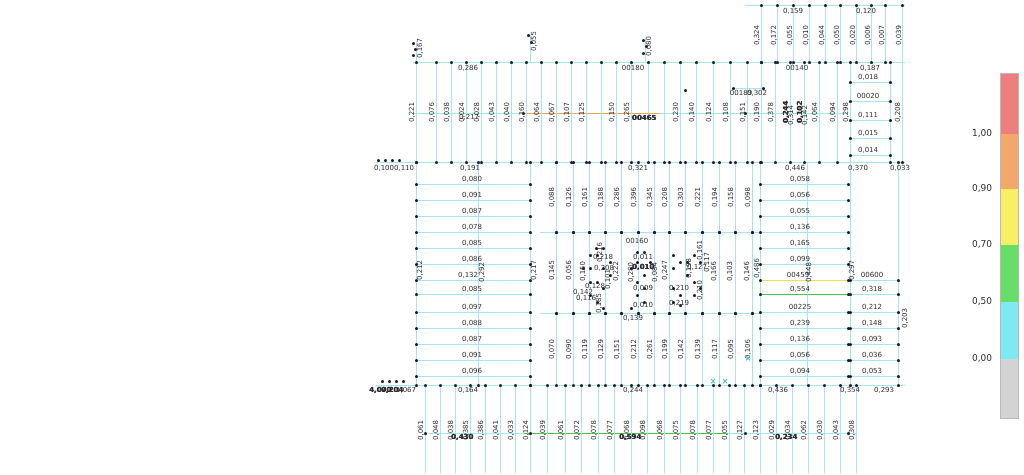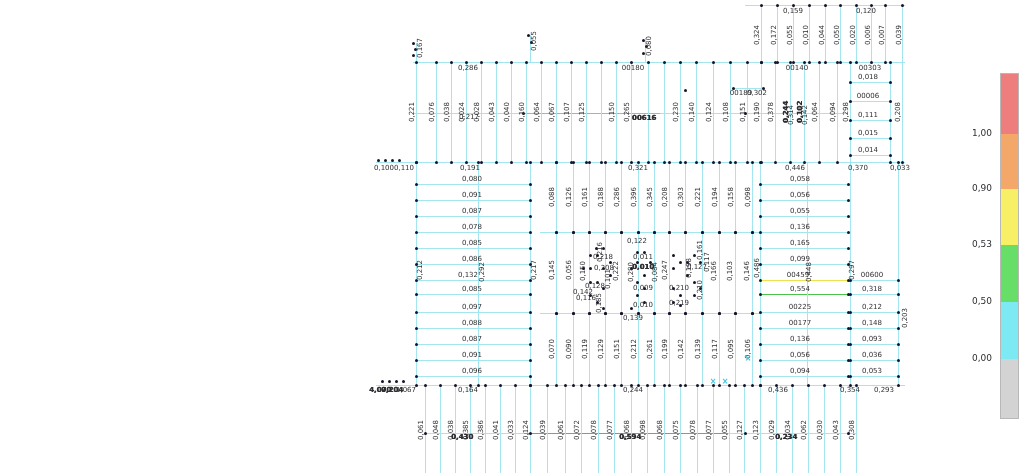--- a/index.html
+++ b/index.html
@@ -464,21 +464,21 @@
       <div class="vline" style="left: 840px; top: 385px; height: 88px; background: rgb(163, 230, 239);"></div>
       <div class="dot" style="left: 838.5px; top: 383.5px; background: rgb(21, 21, 42);"></div>
       <div class="vline" style="left: 856px; top: 385px; height: 88px; background: rgb(163, 230, 239);"></div>
       <div class="dot" style="left: 854.5px; top: 383.5px; background: rgb(21, 21, 42);"></div>
       <div class="lbl rot" style="left: 420px; top: 48px; color: rgb(47, 47, 51);">0,167</div>
       <div class="lbl rot" style="left: 534px; top: 41px; color: rgb(47, 47, 51);">0,055</div>
       <div class="lbl rot" style="left: 649px; top: 46px; color: rgb(47, 47, 51);">0,080</div>
       <div class="lbl" style="left: 468px; top: 68px; color: rgb(47, 47, 51);">0,286</div>
       <div class="lbl" style="left: 633px; top: 68px; color: rgb(47, 47, 51);">00180</div>
       <div class="lbl" style="left: 797px; top: 68px; color: rgb(47, 47, 51);">00140</div>
-      <div class="lbl" style="left: 870px; top: 68px; color: rgb(47, 47, 51);">00303</div>
+      <div class="lbl" style="left: 870px; top: 68px; color: rgb(47, 47, 51);">0,187</div>
       <div class="lbl" style="left: 793px; top: 11px; color: rgb(47, 47, 51);">0,159</div>
       <div class="lbl" style="left: 866px; top: 11px; color: rgb(47, 47, 51);">0,120</div>
       <div class="lbl rot" style="left: 757px; top: 35px; color: rgb(47, 47, 51);">0,324</div>
       <div class="lbl rot" style="left: 774px; top: 35px; color: rgb(47, 47, 51);">0,172</div>
       <div class="lbl rot" style="left: 790px; top: 35px; color: rgb(47, 47, 51);">0,055</div>
       <div class="lbl rot" style="left: 806px; top: 35px; color: rgb(47, 47, 51);">0,010</div>
       <div class="lbl rot" style="left: 822px; top: 35px; color: rgb(47, 47, 51);">0,044</div>
       <div class="lbl rot" style="left: 837px; top: 35px; color: rgb(47, 47, 51);">0,050</div>
       <div class="lbl rot" style="left: 853px; top: 35px; color: rgb(47, 47, 51);">0,020</div>
       <div class="lbl rot" style="left: 868px; top: 35px; color: rgb(47, 47, 51);">0,006</div>
@@ -507,25 +507,25 @@
       <div class="lbl rot" style="left: 771px; top: 112px; color: rgb(47, 47, 51);">0,378</div>
       <div class="lbl rot bold" style="left: 786px; top: 112px; color: rgb(47, 47, 51);">0,244</div>
       <div class="lbl rot" style="left: 791px; top: 115px; color: rgb(47, 47, 51);">0,314</div>
       <div class="lbl rot bold" style="left: 800px; top: 112px; color: rgb(47, 47, 51);">0,102</div>
       <div class="lbl rot" style="left: 805px; top: 115px; color: rgb(47, 47, 51);">0,142</div>
       <div class="lbl rot" style="left: 815px; top: 112px; color: rgb(47, 47, 51);">0,064</div>
       <div class="lbl rot" style="left: 833px; top: 112px; color: rgb(47, 47, 51);">0,094</div>
       <div class="lbl rot" style="left: 846px; top: 112px; color: rgb(47, 47, 51);">0,298</div>
       <div class="lbl rot" style="left: 898px; top: 112px; color: rgb(47, 47, 51);">0,208</div>
       <div class="lbl" style="left: 469px; top: 117px; color: rgb(47, 47, 51);">0,217</div>
-      <div class="lbl bold" style="left: 644px; top: 118px; color: rgb(47, 47, 51);">00616</div>
+      <div class="lbl bold" style="left: 644px; top: 118px; color: rgb(47, 47, 51);">00465</div>
       <div class="lbl" style="left: 741px; top: 93px; color: rgb(47, 47, 51);">00189</div>
       <div class="lbl" style="left: 757px; top: 93px; color: rgb(47, 47, 51);">0,302</div>
       <div class="lbl" style="left: 868px; top: 77px; color: rgb(47, 47, 51);">0,018</div>
-      <div class="lbl" style="left: 868px; top: 96px; color: rgb(47, 47, 51);">00006</div>
+      <div class="lbl" style="left: 868px; top: 96px; color: rgb(47, 47, 51);">00020</div>
       <div class="lbl" style="left: 868px; top: 115px; color: rgb(47, 47, 51);">0,111</div>
       <div class="lbl" style="left: 868px; top: 133px; color: rgb(47, 47, 51);">0,015</div>
       <div class="lbl" style="left: 868px; top: 150px; color: rgb(47, 47, 51);">0,014</div>
       <div class="lbl" style="left: 384px; top: 168px; color: rgb(47, 47, 51);">0,100</div>
       <div class="lbl" style="left: 404px; top: 168px; color: rgb(47, 47, 51);">0,110</div>
       <div class="lbl" style="left: 470px; top: 168px; color: rgb(47, 47, 51);">0,191</div>
       <div class="lbl" style="left: 638px; top: 168px; color: rgb(47, 47, 51);">0,321</div>
       <div class="lbl" style="left: 795px; top: 168px; color: rgb(47, 47, 51);">0,446</div>
       <div class="lbl" style="left: 858px; top: 168px; color: rgb(47, 47, 51);">0,370</div>
       <div class="lbl" style="left: 900px; top: 168px; color: rgb(47, 47, 51);">0,033</div>
@@ -573,21 +573,21 @@
       <div class="lbl rot" style="left: 665px; top: 270px; color: rgb(47, 47, 51);">0,247</div>
       <div class="lbl rot" style="left: 689px; top: 268px; color: rgb(47, 47, 51);">0,198</div>
       <div class="lbl rot" style="left: 700px; top: 250px; color: rgb(47, 47, 51);">0,161</div>
       <div class="lbl rot" style="left: 707px; top: 262px; color: rgb(47, 47, 51);">0,117</div>
       <div class="lbl rot" style="left: 714px; top: 271px; color: rgb(47, 47, 51);">0,166</div>
       <div class="lbl rot" style="left: 730px; top: 271px; color: rgb(47, 47, 51);">0,103</div>
       <div class="lbl rot" style="left: 747px; top: 271px; color: rgb(47, 47, 51);">0,146</div>
       <div class="lbl rot" style="left: 757px; top: 268px; color: rgb(47, 47, 51);">0,486</div>
       <div class="lbl rot" style="left: 700px; top: 290px; color: rgb(47, 47, 51);">0,210</div>
       <div class="lbl rot" style="left: 599px; top: 303px; color: rgb(47, 47, 51);">0,185</div>
-      <div class="lbl" style="left: 637px; top: 241px; color: rgb(47, 47, 51);">0,122</div>
+      <div class="lbl" style="left: 637px; top: 241px; color: rgb(47, 47, 51);">00160</div>
       <div class="lbl" style="left: 603px; top: 257px; color: rgb(47, 47, 51);">0,218</div>
       <div class="lbl" style="left: 604px; top: 268px; color: rgb(47, 47, 51);">0,208</div>
       <div class="lbl" style="left: 595px; top: 286px; color: rgb(47, 47, 51);">0,128</div>
       <div class="lbl" style="left: 583px; top: 292px; color: rgb(47, 47, 51);">0,142</div>
       <div class="lbl" style="left: 586px; top: 298px; color: rgb(47, 47, 51);">0,116</div>
       <div class="lbl" style="left: 643px; top: 257px; color: rgb(47, 47, 51);">0,011</div>
       <div class="lbl bold" style="left: 643px; top: 267px; color: rgb(47, 47, 51);">0,010</div>
       <div class="lbl" style="left: 643px; top: 288px; color: rgb(47, 47, 51);">0,009</div>
       <div class="lbl" style="left: 643px; top: 305px; color: rgb(47, 47, 51);">0,010</div>
       <div class="lbl" style="left: 697px; top: 267px; color: rgb(47, 47, 51);">0,127</div>
@@ -609,21 +609,21 @@
       <div class="lbl rot" style="left: 748px; top: 349px; color: rgb(47, 47, 51);">0,106</div>
       <div class="lbl" style="left: 800px; top: 179px; color: rgb(47, 47, 51);">0,058</div>
       <div class="lbl" style="left: 800px; top: 195px; color: rgb(47, 47, 51);">0,056</div>
       <div class="lbl" style="left: 800px; top: 211px; color: rgb(47, 47, 51);">0,055</div>
       <div class="lbl" style="left: 800px; top: 227px; color: rgb(47, 47, 51);">0,136</div>
       <div class="lbl" style="left: 800px; top: 243px; color: rgb(47, 47, 51);">0,165</div>
       <div class="lbl" style="left: 800px; top: 259px; color: rgb(47, 47, 51);">0,099</div>
       <div class="lbl" style="left: 798px; top: 275px; color: rgb(47, 47, 51);">00459</div>
       <div class="lbl" style="left: 800px; top: 289px; color: rgb(47, 47, 51);">0,554</div>
       <div class="lbl" style="left: 800px; top: 307px; color: rgb(47, 47, 51);">00225</div>
-      <div class="lbl" style="left: 800px; top: 323px; color: rgb(47, 47, 51);">00177</div>
+      <div class="lbl" style="left: 800px; top: 323px; color: rgb(47, 47, 51);">0,239</div>
       <div class="lbl" style="left: 800px; top: 339px; color: rgb(47, 47, 51);">0,136</div>
       <div class="lbl" style="left: 800px; top: 355px; color: rgb(47, 47, 51);">0,056</div>
       <div class="lbl" style="left: 800px; top: 371px; color: rgb(47, 47, 51);">0,094</div>
       <div class="lbl rot" style="left: 809px; top: 272px; color: rgb(47, 47, 51);">0,448</div>
       <div class="lbl rot" style="left: 852px; top: 270px; color: rgb(47, 47, 51);">0,297</div>
       <div class="lbl" style="left: 778px; top: 390px; color: rgb(47, 47, 51);">0,436</div>
       <div class="lbl" style="left: 872px; top: 275px; color: rgb(47, 47, 51);">00600</div>
       <div class="lbl" style="left: 872px; top: 289px; color: rgb(47, 47, 51);">0,318</div>
       <div class="lbl" style="left: 872px; top: 307px; color: rgb(47, 47, 51);">0,212</div>
       <div class="lbl" style="left: 872px; top: 323px; color: rgb(47, 47, 51);">0,148</div>
@@ -737,16 +737,16 @@
         <div class="leg-seg" style="top: 0px; height: 60px; background: rgb(238, 126, 126);"></div>
         <div class="leg-seg" style="top: 60px; height: 55px; background: rgb(243, 168, 105);"></div>
         <div class="leg-seg" style="top: 115px; height: 56px; background: rgb(247, 240, 103);"></div>
         <div class="leg-seg" style="top: 171px; height: 57px; background: rgb(103, 222, 103);"></div>
         <div class="leg-seg" style="top: 228px; height: 57px; background: rgb(125, 233, 242);"></div>
         <div class="leg-seg" style="top: 285px; height: 59px; background: rgb(211, 211, 211);"></div>
       </div>
   </div>
 <div class="leg-lbl" style="left: 992px; top: 133px;">1,00</div>
     <div class="leg-lbl" style="left: 992px; top: 188px;">0,90</div>
-    <div class="leg-lbl" style="left: 992px; top: 244px;">0,53</div>
+    <div class="leg-lbl" style="left: 992px; top: 244px;">0,70</div>
     <div class="leg-lbl" style="left: 992px; top: 301px;">0,50</div>
     <div class="leg-lbl" style="left: 992px; top: 358px;">0,00</div>
   </div>
 
 </body></html>

